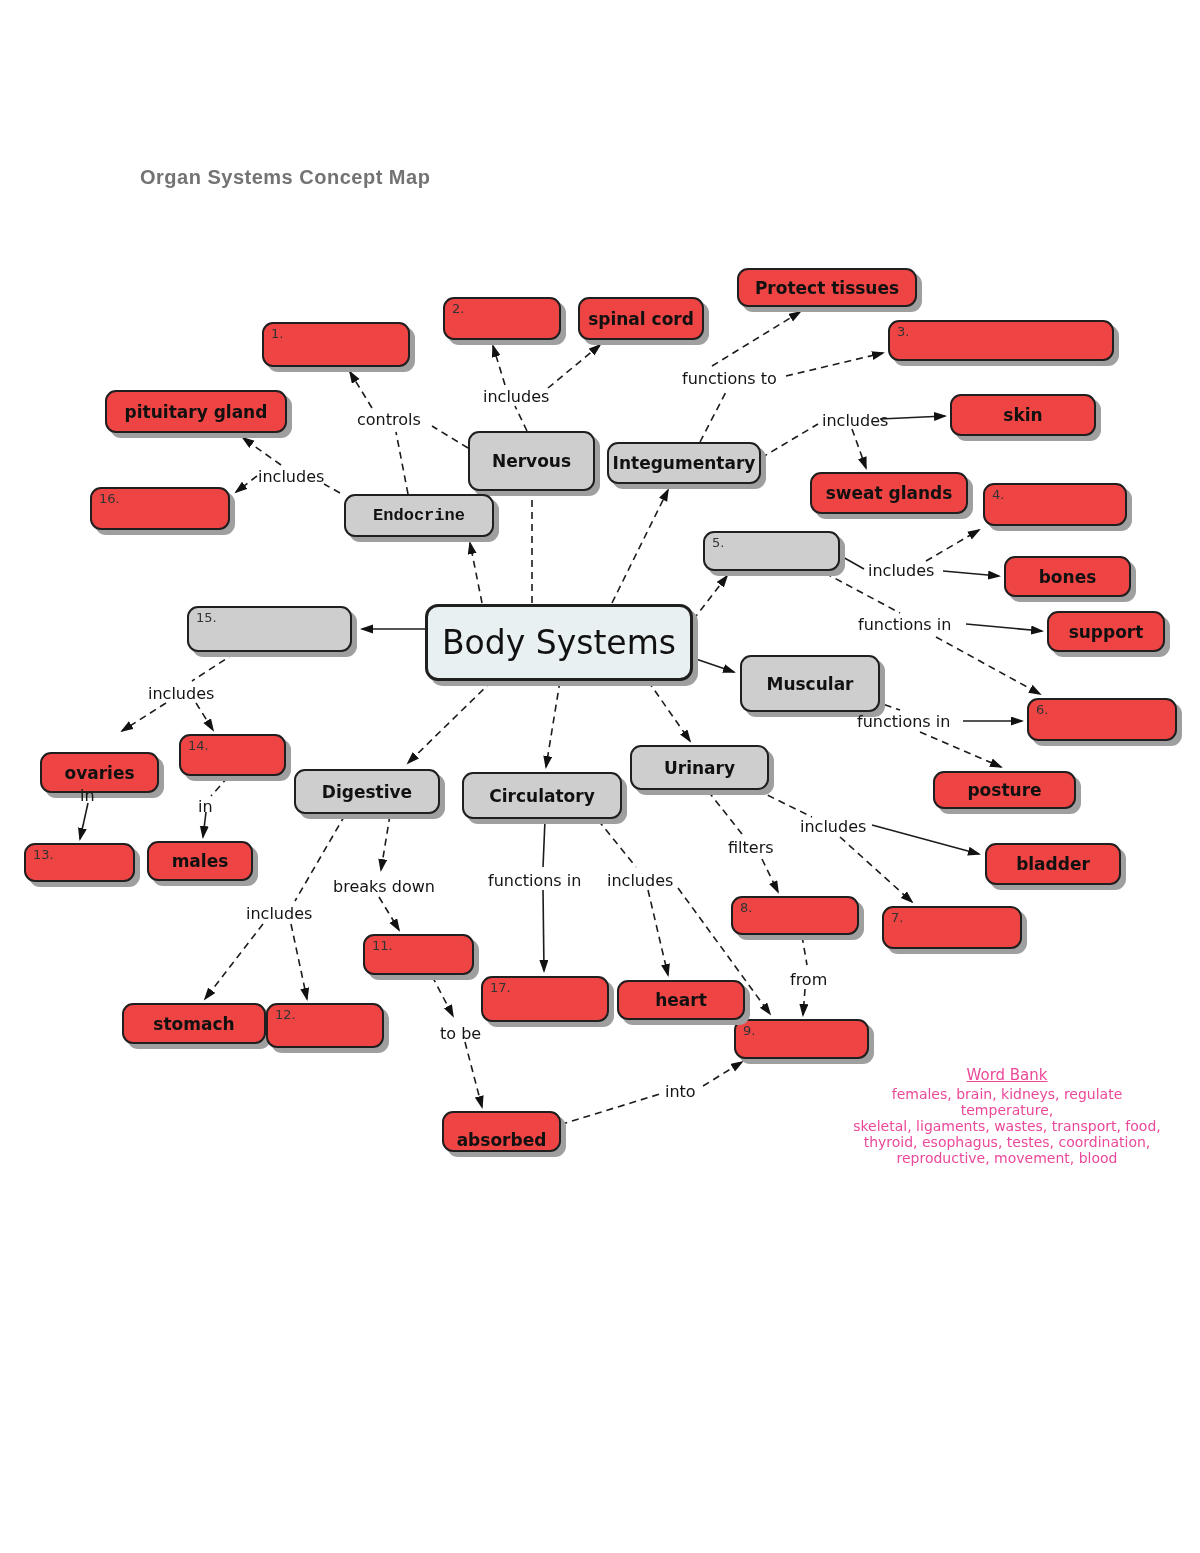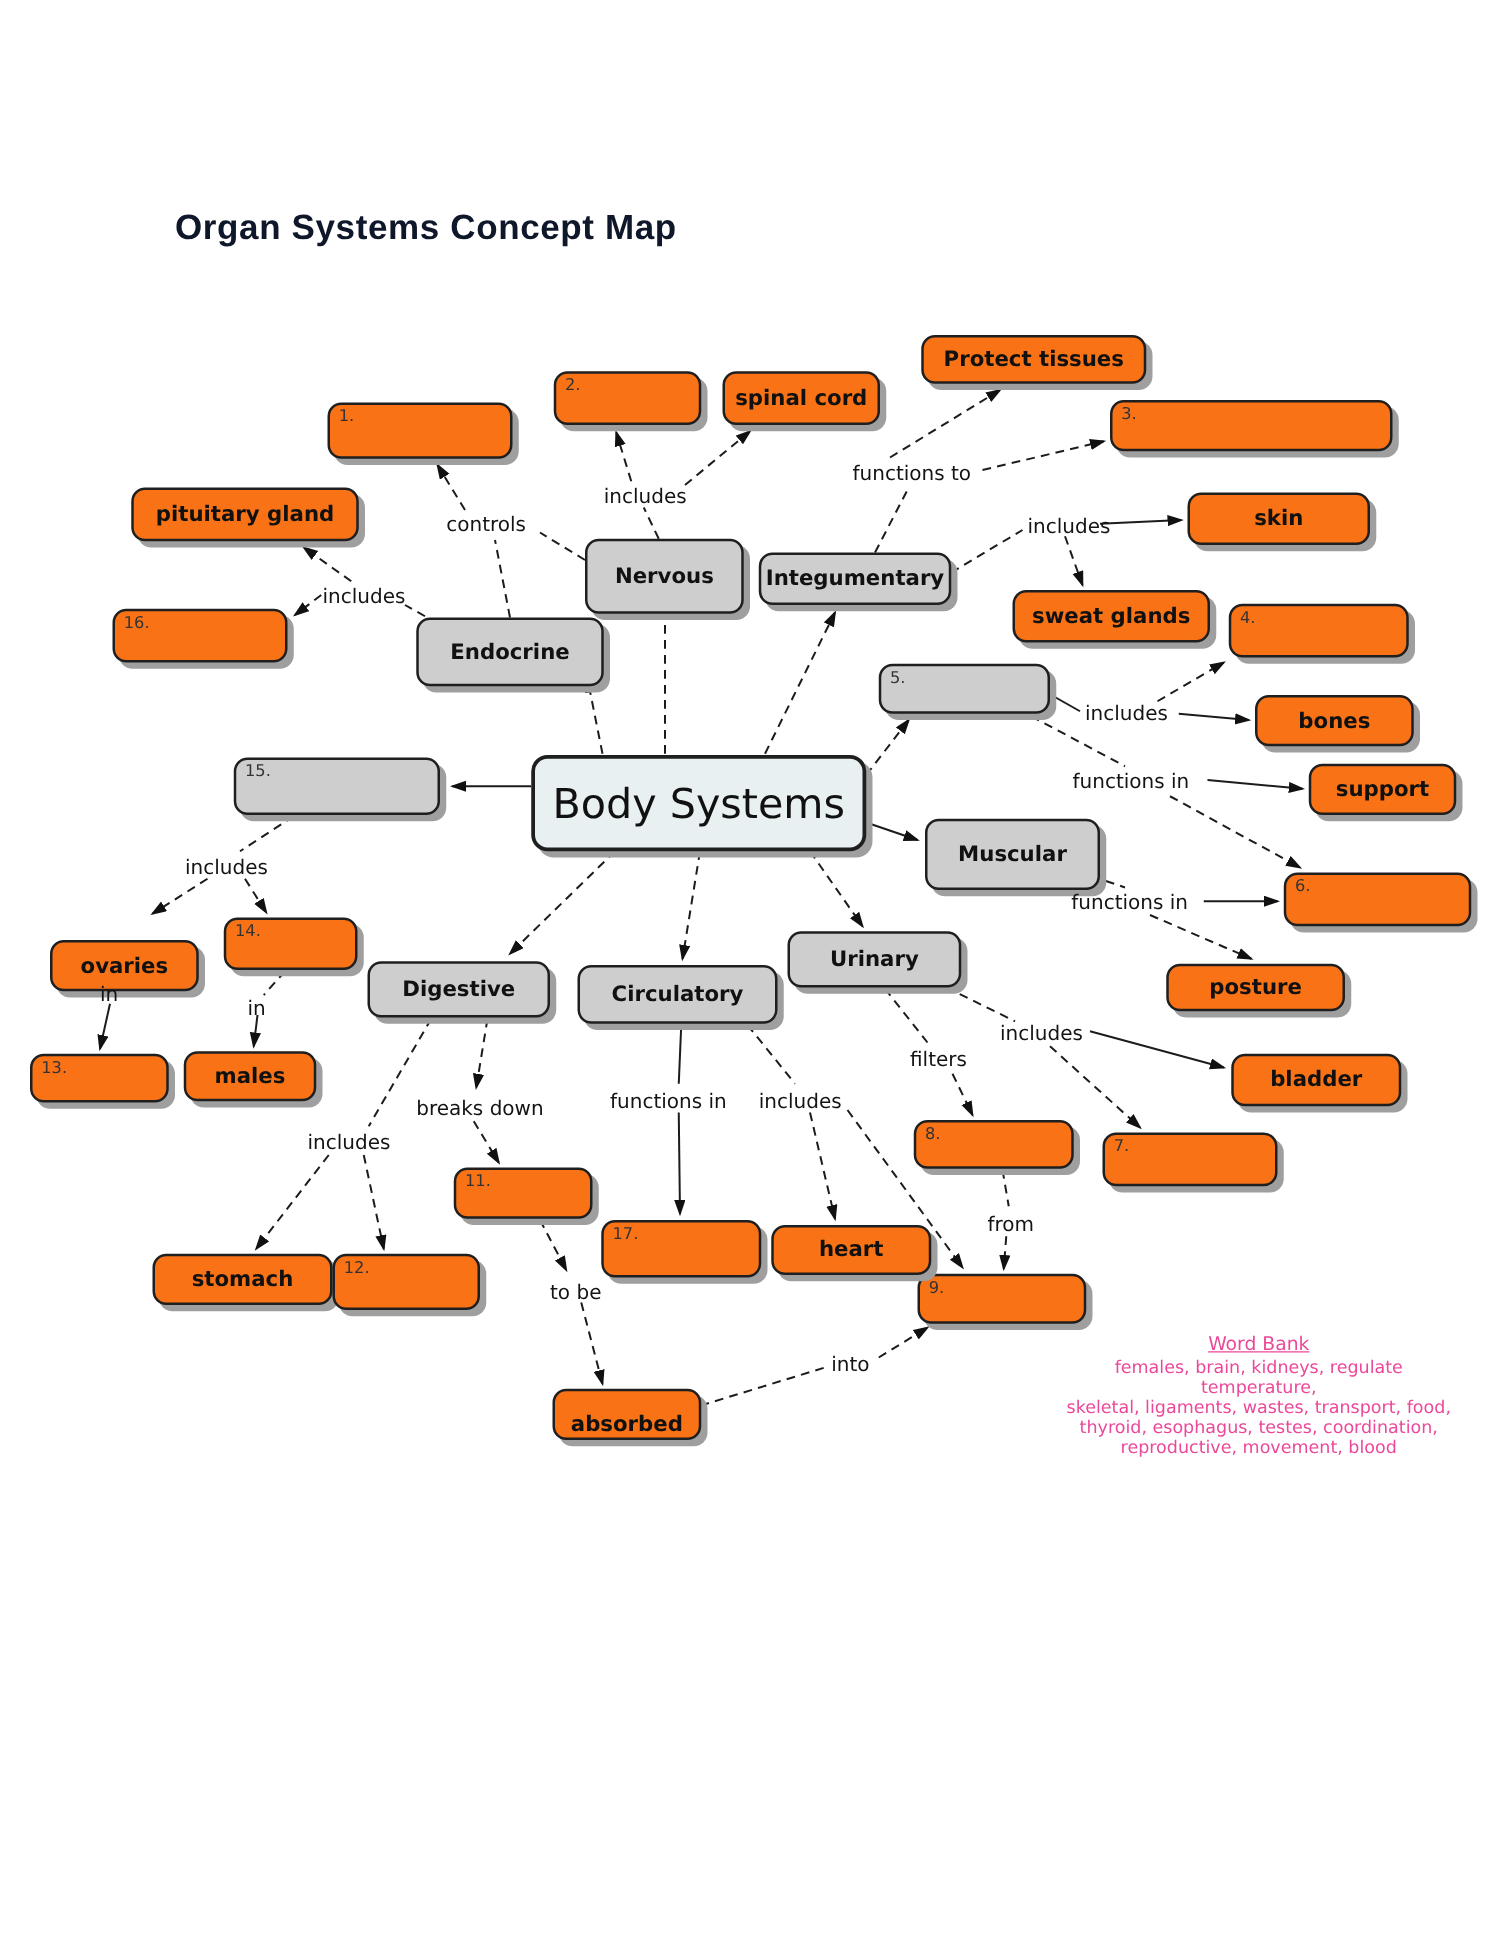--- a/index.html
+++ b/index.html
@@ -1,24 +1,24 @@
 <!DOCTYPE html>
 <html><head>
 <meta charset="utf-8">
 <style>
   html,body{margin:0;padding:0;background:#ffffff;}
   .page{position:relative;width:1200px;height:1553px;background:#ffffff;overflow:hidden;
         font-family:"DejaVu Sans",sans-serif;}
   .title{position:absolute;left:140px;top:166px;font-family:"Liberation Sans",sans-serif;
-         font-size:28px;font-weight:600;color:#0f172a;letter-spacing:0.5px;}
+         font-size:20px;font-weight:600;color:#737373;letter-spacing:0.5px;}
   svg.wires{position:absolute;left:0;top:0;width:1200px;height:1553px;pointer-events:none;}
   .ln{stroke:#1c1c1c;stroke-width:1.6;fill:none;stroke-dasharray:7 5;}
   .ln.solid{stroke-dasharray:none;}
   .node{position:absolute;box-sizing:border-box;border:2px solid #1f1f1f;border-radius:11px;
-        background:#f97316;box-shadow:5px 5px 0 #9f9f9f;display:flex;align-items:center;
+        background:#ef4444;box-shadow:5px 5px 0 #9f9f9f;display:flex;align-items:center;
         justify-content:center;font-size:17px;font-weight:600;color:#111;}
   .node.gray{background:#cecece;}
   .node.center{background:#e9f0f2;border-width:3px;border-radius:13px;font-size:33px;font-weight:500;}
   .num{position:absolute;left:7px;top:2px;font-size:13px;font-weight:400;color:#333;}
   .lbl{position:absolute;font-size:16px;color:#141414;white-space:nowrap;}
   .wordbank{position:absolute;left:845px;top:1066px;width:324px;text-align:center;color:#ec4899;}
   .wordbank .wb-title{font-size:15px;text-decoration:underline;margin-bottom:2px;}
   .wordbank .wb-line{font-size:14px;line-height:16px;}
 </style>
 </head>
@@ -110,21 +110,21 @@
   <div class="node center" style="left:425px;top:604px;width:268px;height:77px;">
     <span>Body Systems</span>
   </div>
 
   <div class="node gray" style="left:468px;top:431px;width:127px;height:60px;">
       <span>Nervous</span>
     </div>
   <div class="node gray" style="left:607px;top:442px;width:154px;height:42px;">
       <span>Integumentary</span>
     </div>
-  <div class="node gray" style="left:333px;top:494px;width:150px;height:55px;">
+  <div class="node gray" style="left:344px;top:494px;width:150px;height:43px;font-family:Liberation Mono, monospace;">
       <span>Endocrine</span>
     </div>
   <div class="node gray" style="left:703px;top:531px;width:137px;height:40px;">
       <span class="num">5.</span>
     </div>
   <div class="node gray" style="left:187px;top:606px;width:165px;height:46px;">
       <span class="num">15.</span>
     </div>
   <div class="node gray" style="left:740px;top:655px;width:140px;height:57px;">
       <span>Muscular</span>

